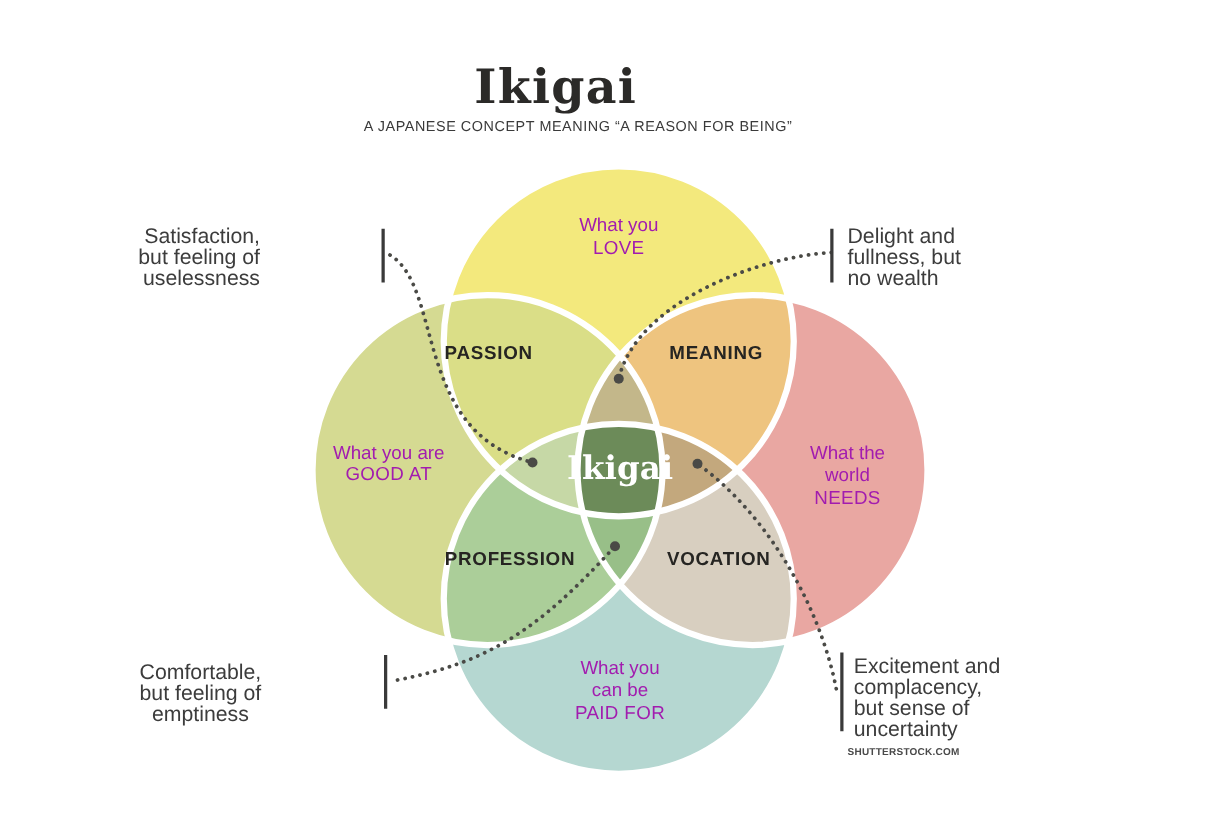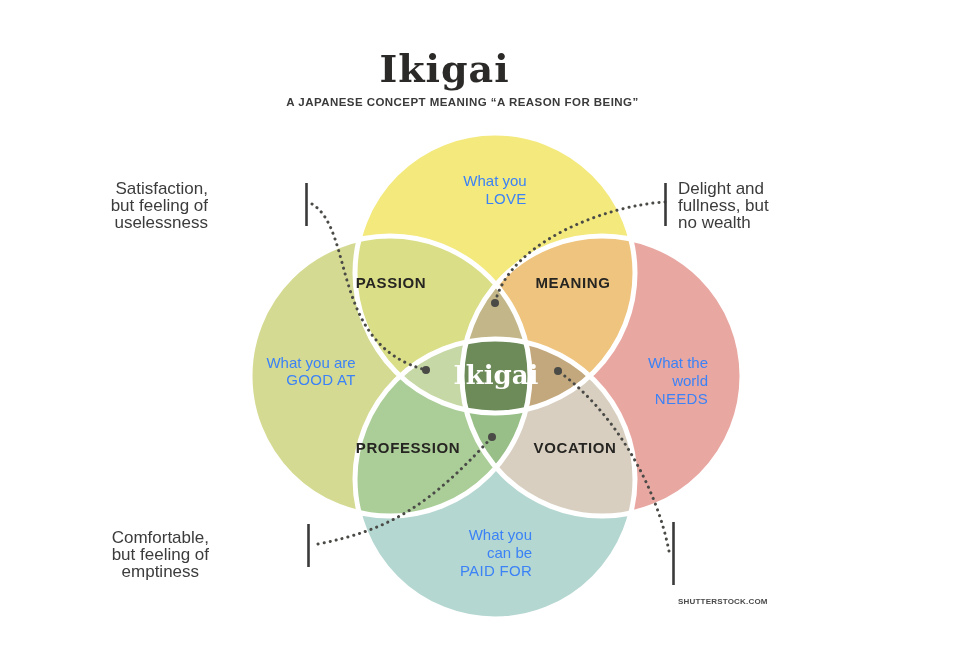--- a/index.html
+++ b/index.html
@@ -9,25 +9,25 @@
   }
   .stage svg{position:absolute;left:0;top:0;}
   .abs{position:absolute;}
   .title{
     left:0;right:0;top:46px;text-align:center;
     font-family:"DejaVu Serif",serif;font-weight:bold;font-size:38px;
     color:#2b2a28;letter-spacing:1px;
   }
   .subtitle{
     left:0;right:0;top:96px;text-align:center;
-    font-size:11.5px;letter-spacing:.45px;color:#3a3a3a;font-weight:700;padding-left:36px;
+    font-size:11.5px;letter-spacing:.45px;color:#3a3a3a;font-weight:400;padding-left:36px;
   }
   .clabel{
-    transform:translateX(-50%);text-align:right;
-    font-size:15px;line-height:18px;color:#3b82f6;white-space:nowrap;
+    transform:translateX(-50%);text-align:center;
+    font-size:15px;line-height:18px;color:#a21caf;white-space:nowrap;
   }
   .clabel .b{font-weight:normal;letter-spacing:.3px;}
   .olabel{
     transform:translateX(-50%);white-space:nowrap;
     font-size:15px;font-weight:bold;letter-spacing:.6px;color:#262522;
   }
   .ikigai{
     transform:translate(-50%,-50%);
     font-family:"DejaVu Serif",serif;font-weight:bold;font-size:26px;color:#ffffff;
   }
@@ -161,16 +161,22 @@
   <div class="abs note" style="left:678px;top:180px;">
     <div>Delight and</div>
     <div>fullness, but</div>
     <div>no wealth</div>
   </div>
   <div class="abs note r" style="right:680px;top:529px;text-align:center;">
     <div>Comfortable,</div>
     <div>but feeling of</div>
     <div>emptiness</div>
   </div>
+  <div class="abs note" style="left:683px;top:524px;">
+    <div>Excitement and</div>
+    <div>complacency,</div>
+    <div>but sense of</div>
+    <div>uncertainty</div>
+  </div>
 
   <div class="abs credit" style="left:678px;top:597px;">SHUTTERSTOCK.COM</div>
 
 </div>
 
 </body></html>

